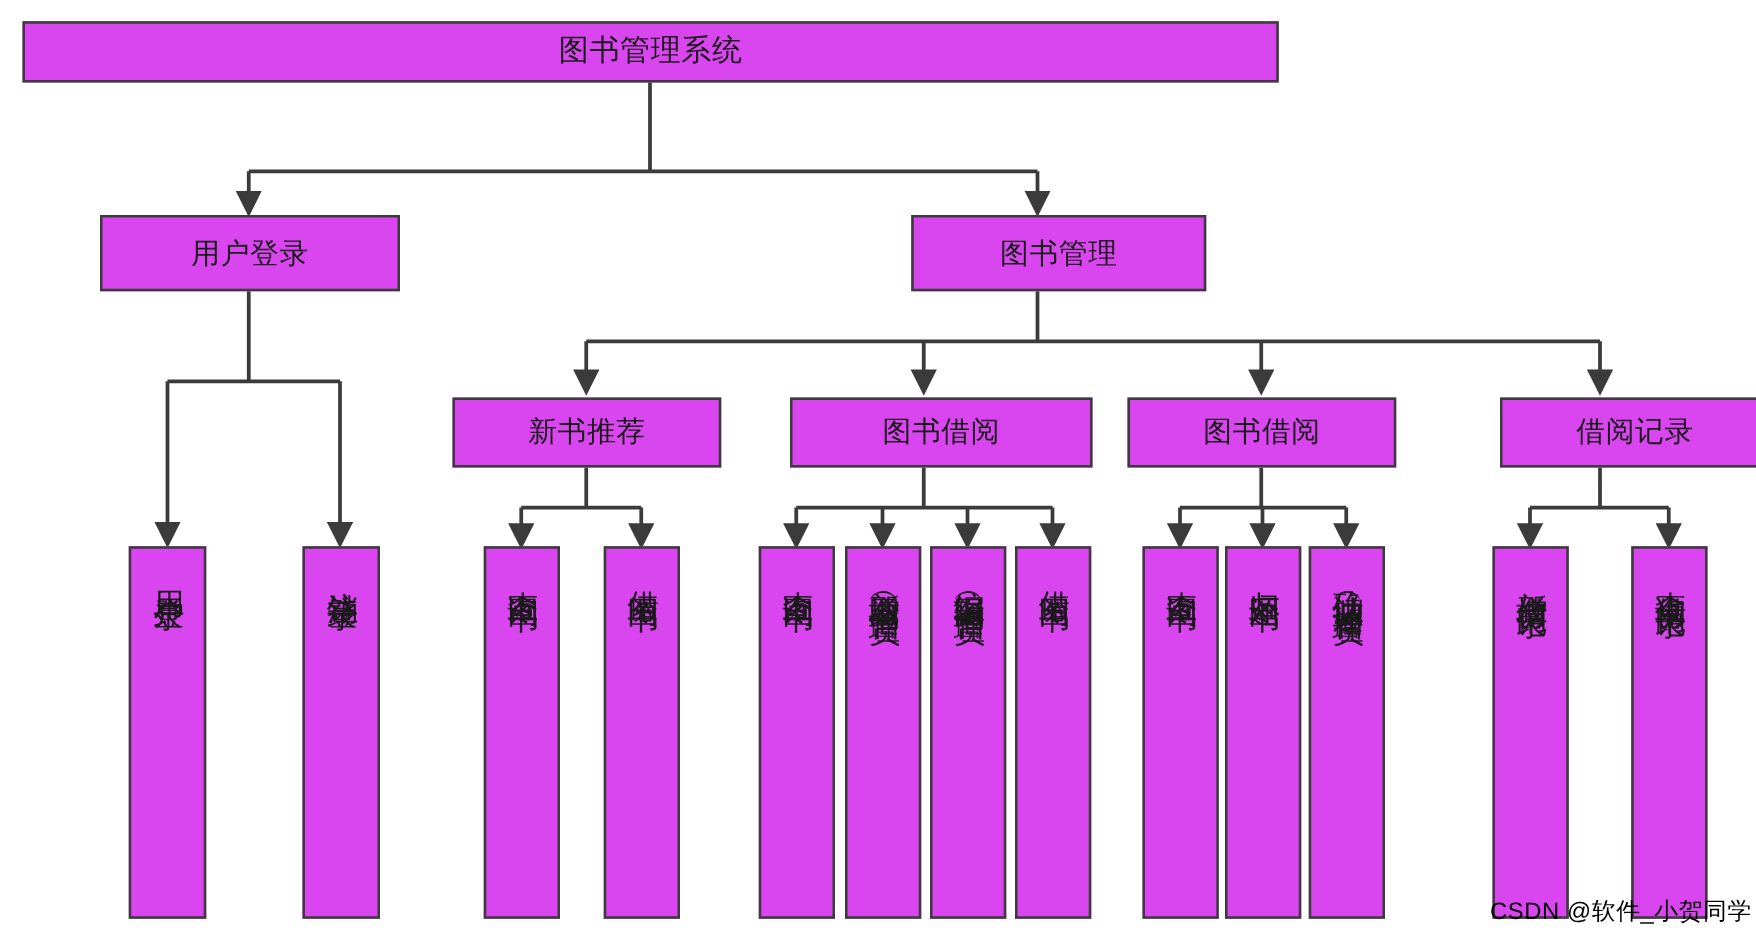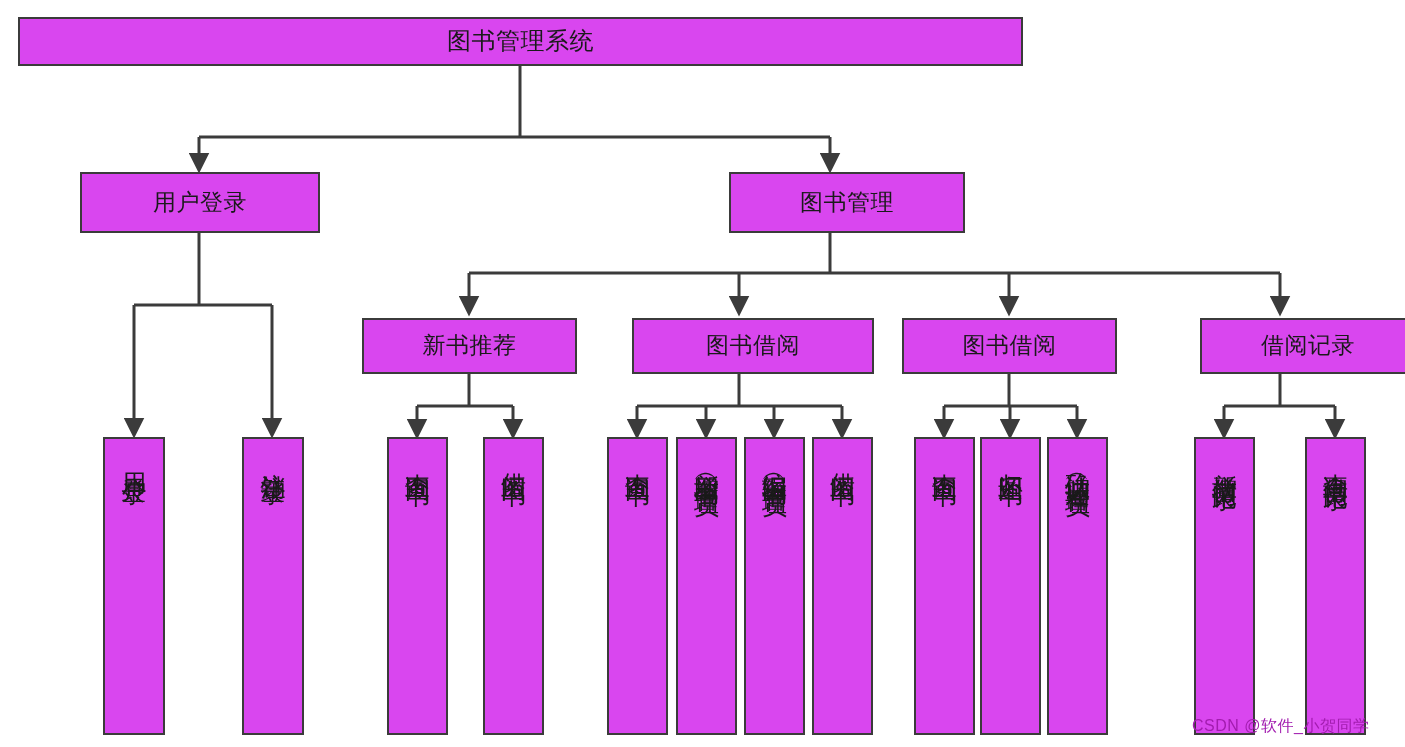--- a/index.html
+++ b/index.html
@@ -51,22 +51,22 @@
   .node.vert .label {
     writing-mode: vertical-rl;
     text-orientation: upright;
     font-size: 25px;
     letter-spacing: 3px;
     line-height: 1;
   }
   .node.root .label { font-size: 24px; }
   .watermark {
     position: absolute;
-    color: #a21caf;
-    font-size: 16px;
+    color: #000000;
+    font-size: 19px;
     letter-spacing: 0.5px;
     white-space: nowrap;
     user-select: none;
   }
 </style>
 </head>
 <body>
 
 <div id="canvas">
 

